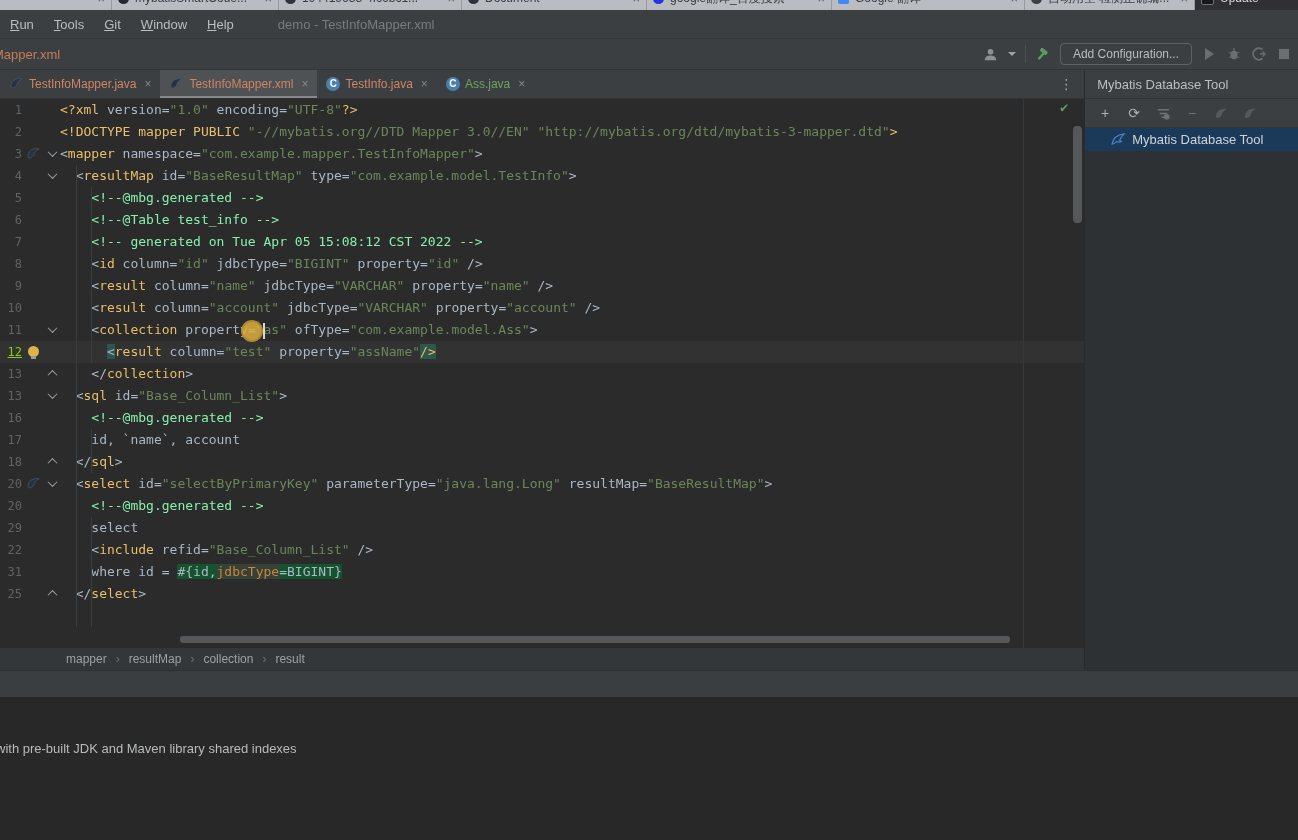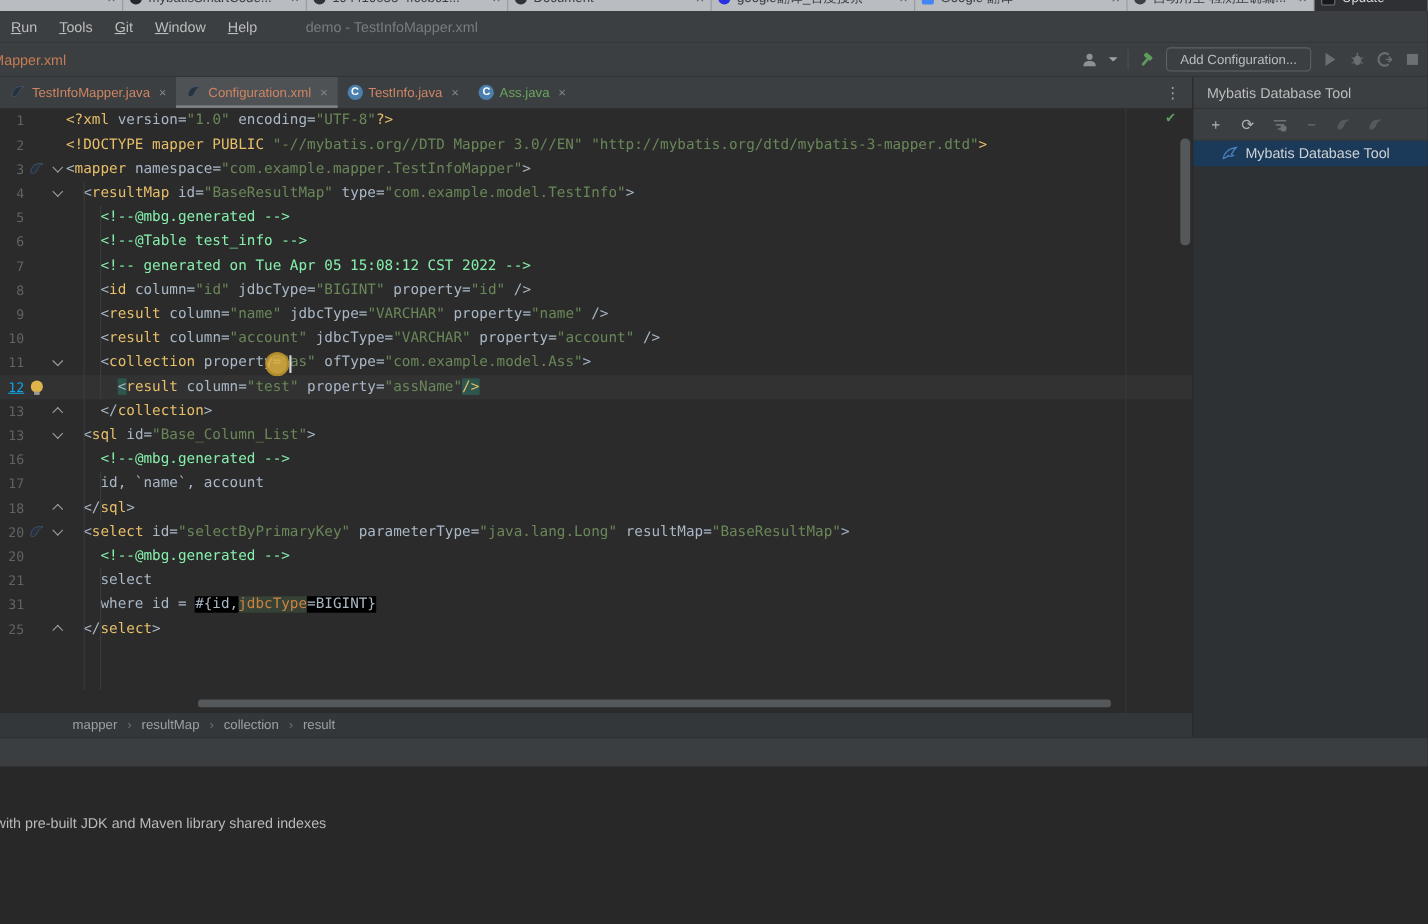--- a/index.html
+++ b/index.html
@@ -43,31 +43,31 @@
   .etab .lbl-green{color:#6ba65d;}
   .cicon{width:14px;height:14px;border-radius:50%;background:#4a7fae;color:#fff;font-size:10px;font-weight:bold;
          line-height:14px;text-align:center;flex-shrink:0;}
   .tab-more{margin-left:auto;display:flex;align-items:center;padding:0 10px;color:#9fa2a5;font-size:14px;letter-spacing:1px;}
   
   .editor{position:relative;height:550px;background:#2b2b2b;font-family:"DejaVu Sans Mono",monospace;
           font-size:13px;overflow:hidden;}
   .cl{display:flex;height:22px;line-height:22px;white-space:pre;}
   .cl.cur{background:#323232;}
   .gut-num{width:22px;text-align:right;color:#606366;font-size:12px;flex-shrink:0;}
-  .cl.cur .gut-num{color:#0ea5e9;text-decoration:underline;}
+  .cl.cur .gut-num{color:#84cc16;text-decoration:underline;}
   .gut-icon{width:22px;flex-shrink:0;display:flex;align-items:center;justify-content:center;}
   .gut-fold{width:16px;flex-shrink:0;display:flex;align-items:center;justify-content:center;}
   .ctext{flex:1;}
   .tk-p{color:#a9b7c6;}
   .tk-t{color:#e8bf6a;}
   .tk-s{color:#6a8759;}
   .tk-c{color:#86efac;}
   .tk-mp{background:#2d564c;color:#a9b7c6;}
   .tk-mt{background:#2d564c;color:#e8bf6a;}
-  .tk-fp{background:#000000;color:#a9b7c6;}
+  .tk-fp{background:#14532d;color:#a9b7c6;}
   .tk-fk{background:#354235;color:#cc8242;}
   .chev{display:inline-block;width:6px;height:6px;border-right:1.5px solid #9da0a3;border-bottom:1.5px solid #9da0a3;}
   .chev.down{transform:rotate(45deg) translate(-1px,-1px);}
   .chev.up{transform:rotate(-135deg) translate(-1px,-1px);}
   .bulb{width:11px;height:11px;background:#dcb44a;border-radius:50%;position:relative;}
   .bulb::after{content:"";position:absolute;left:3px;top:10px;width:5px;height:3px;background:#9b9b93;}
   .ig{position:absolute;width:1px;background:#3a3e40;}
   .margin-guide{position:absolute;left:1023px;top:0;width:1px;height:550px;background:#35393b;}
   .click-circle{position:absolute;left:241px;top:221px;width:22px;height:22px;border-radius:50%;
                 background:rgba(222,178,62,0.85);border:2px solid rgba(150,112,28,0.45);box-sizing:border-box;}
@@ -204,21 +204,21 @@
         <svg width="15" height="15" viewBox="0 0 16 16">
             <path d="M2 12 C2 5 7 2 14 3 C10 5 9 7 8 10 C6 13 3 13 2 12 Z" fill="#27323e" stroke="#45586b" stroke-width="0.8"></path>
           </svg>
         <span>TestInfoMapper.java</span>
         <span class="ecls">×</span>
       </div>
       <div class="etab active">
         <svg width="15" height="15" viewBox="0 0 16 16">
             <path d="M2 12 C2 5 7 2 14 3 C10 5 9 7 8 10 C6 13 3 13 2 12 Z" fill="#27323e" stroke="#45586b" stroke-width="0.8"></path>
           </svg>
-        <span>Configuration.xml</span>
+        <span>TestInfoMapper.xml</span>
         <span class="ecls">×</span>
       </div>
       <div class="etab">
         <span class="cicon">C</span>
         <span>TestInfo.java</span>
         <span class="ecls">×</span>
       </div>
       <div class="etab">
         <span class="cicon">C</span>
         <span class="lbl-green">Ass.java</span>
@@ -245,21 +245,22 @@
           <div class="cl cur"><span class="gut-num">12</span><span class="gut-icon"><span class="bulb"></span></span><span class="gut-fold"></span><span class="ctext"><span class="tk-p">      </span><span class="tk-mp">&lt;</span><span class="tk-t">result</span><span class="tk-p"> column</span><span class="tk-p">=</span><span class="tk-s">"test"</span><span class="tk-p"> property</span><span class="tk-p">=</span><span class="tk-s">"assName"</span><span class="tk-mt">/&gt;</span></span></div>
           <div class="cl"><span class="gut-num">13</span><span class="gut-icon"></span><span class="gut-fold"><span class="chev up"></span></span><span class="ctext"><span class="tk-p">    &lt;/</span><span class="tk-t">collection</span><span class="tk-p">&gt;</span></span></div>
           <div class="cl"><span class="gut-num">13</span><span class="gut-icon"></span><span class="gut-fold"><span class="chev down"></span></span><span class="ctext"><span class="tk-p">  &lt;</span><span class="tk-t">sql</span><span class="tk-p"> id</span><span class="tk-p">=</span><span class="tk-s">"Base_Column_List"</span><span class="tk-p">&gt;</span></span></div>
           <div class="cl"><span class="gut-num">16</span><span class="gut-icon"></span><span class="gut-fold"></span><span class="ctext"><span class="tk-p">    </span><span class="tk-c">&lt;!--@mbg.generated --&gt;</span></span></div>
           <div class="cl"><span class="gut-num">17</span><span class="gut-icon"></span><span class="gut-fold"></span><span class="ctext"><span class="tk-p">    id, `name`, account</span></span></div>
           <div class="cl"><span class="gut-num">18</span><span class="gut-icon"></span><span class="gut-fold"><span class="chev up"></span></span><span class="ctext"><span class="tk-p">  &lt;/</span><span class="tk-t">sql</span><span class="tk-p">&gt;</span></span></div>
           <div class="cl"><span class="gut-num">20</span><span class="gut-icon"><svg width="15" height="15" viewBox="0 0 16 16">
                 <path d="M2 12 C2 5 7 2 14 3 C10 5 9 7 8 10 C6 13 3 13 2 12 Z" fill="#27323e" stroke="#45586b" stroke-width="0.8"></path>
               </svg></span><span class="gut-fold"><span class="chev down"></span></span><span class="ctext"><span class="tk-p">  &lt;</span><span class="tk-t">select</span><span class="tk-p"> id</span><span class="tk-p">=</span><span class="tk-s">"selectByPrimaryKey"</span><span class="tk-p"> parameterType</span><span class="tk-p">=</span><span class="tk-s">"java.lang.Long"</span><span class="tk-p"> resultMap</span><span class="tk-p">=</span><span class="tk-s">"BaseResultMap"</span><span class="tk-p">&gt;</span></span></div>
           <div class="cl"><span class="gut-num">20</span><span class="gut-icon"></span><span class="gut-fold"></span><span class="ctext"><span class="tk-p">    </span><span class="tk-c">&lt;!--@mbg.generated --&gt;</span></span></div>
-          <div class="cl"><span class="gut-num">21</span><span class="gut-icon"></span><span class="gut-fold"></span><span class="ctext"><span class="tk-p">    select</span></span></div>
+          <div class="cl"><span class="gut-num">29</span><span class="gut-icon"></span><span class="gut-fold"></span><span class="ctext"><span class="tk-p">    select</span></span></div>
+          <div class="cl"><span class="gut-num">22</span><span class="gut-icon"></span><span class="gut-fold"></span><span class="ctext"><span class="tk-p">    &lt;</span><span class="tk-t">include</span><span class="tk-p"> refid</span><span class="tk-p">=</span><span class="tk-s">"Base_Column_List"</span><span class="tk-p"> /&gt;</span></span></div>
           <div class="cl"><span class="gut-num">31</span><span class="gut-icon"></span><span class="gut-fold"></span><span class="ctext"><span class="tk-p">    where id = </span><span class="tk-fp">#{id,</span><span class="tk-fk">jdbcType</span><span class="tk-fp">=BIGINT}</span></span></div>
           <div class="cl"><span class="gut-num">25</span><span class="gut-icon"></span><span class="gut-fold"><span class="chev up"></span></span><span class="ctext"><span class="tk-p">  &lt;/</span><span class="tk-t">select</span><span class="tk-p">&gt;</span></span></div>
         </div>
 
       <div class="ig" style="left:76px;top:66px;height:462px;"></div>
       <div class="ig" style="left:91px;top:88px;height:176px;"></div>
       <div class="ig" style="left:91px;top:330px;height:44px;"></div>
       <div class="ig" style="left:91px;top:418px;height:110px;"></div>
       <div class="margin-guide"></div>
 

